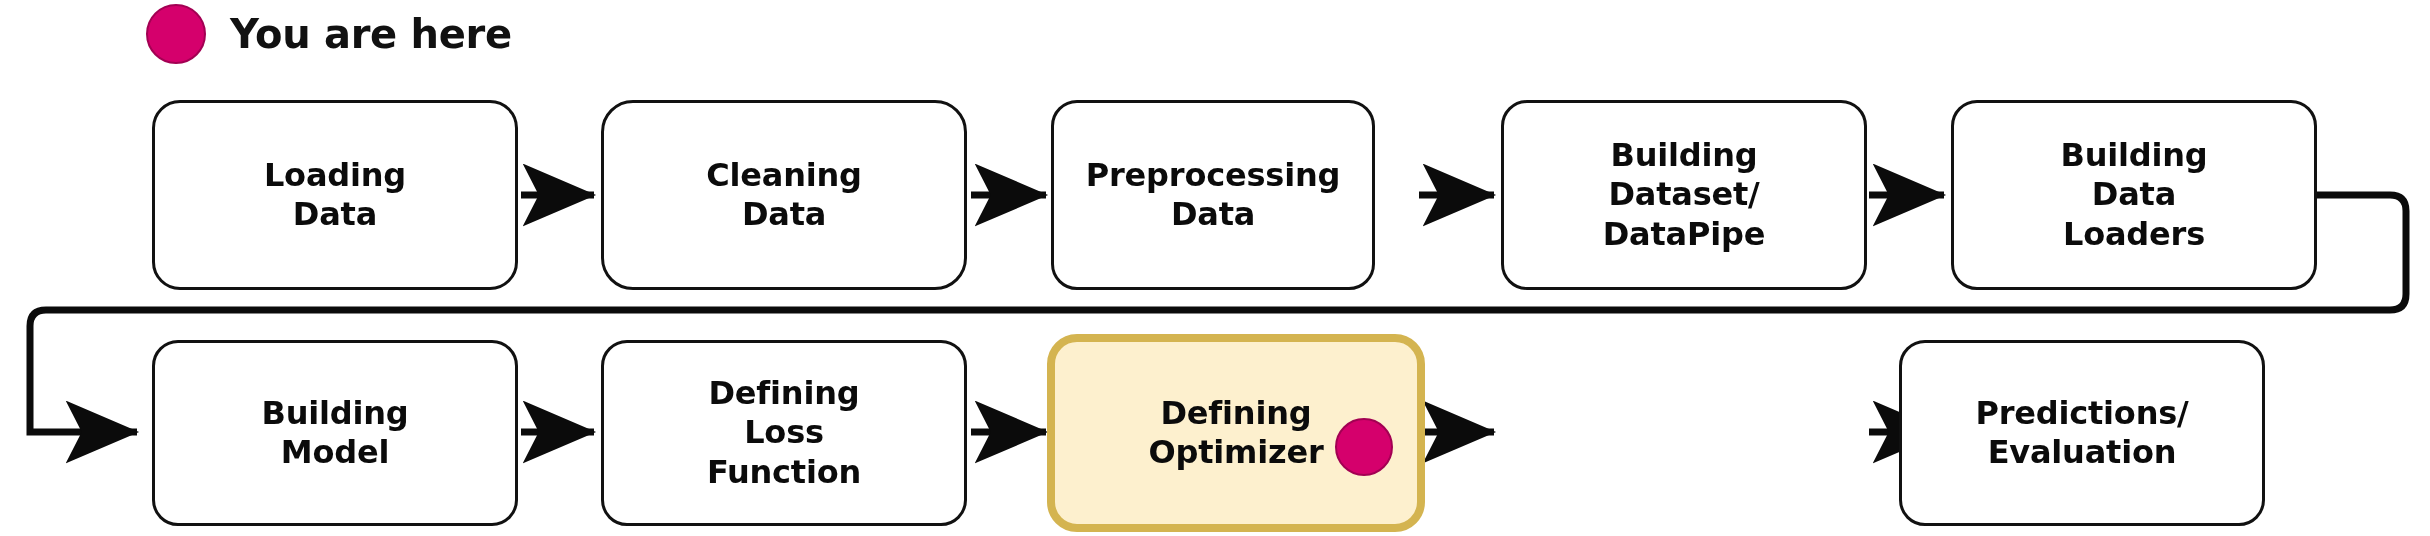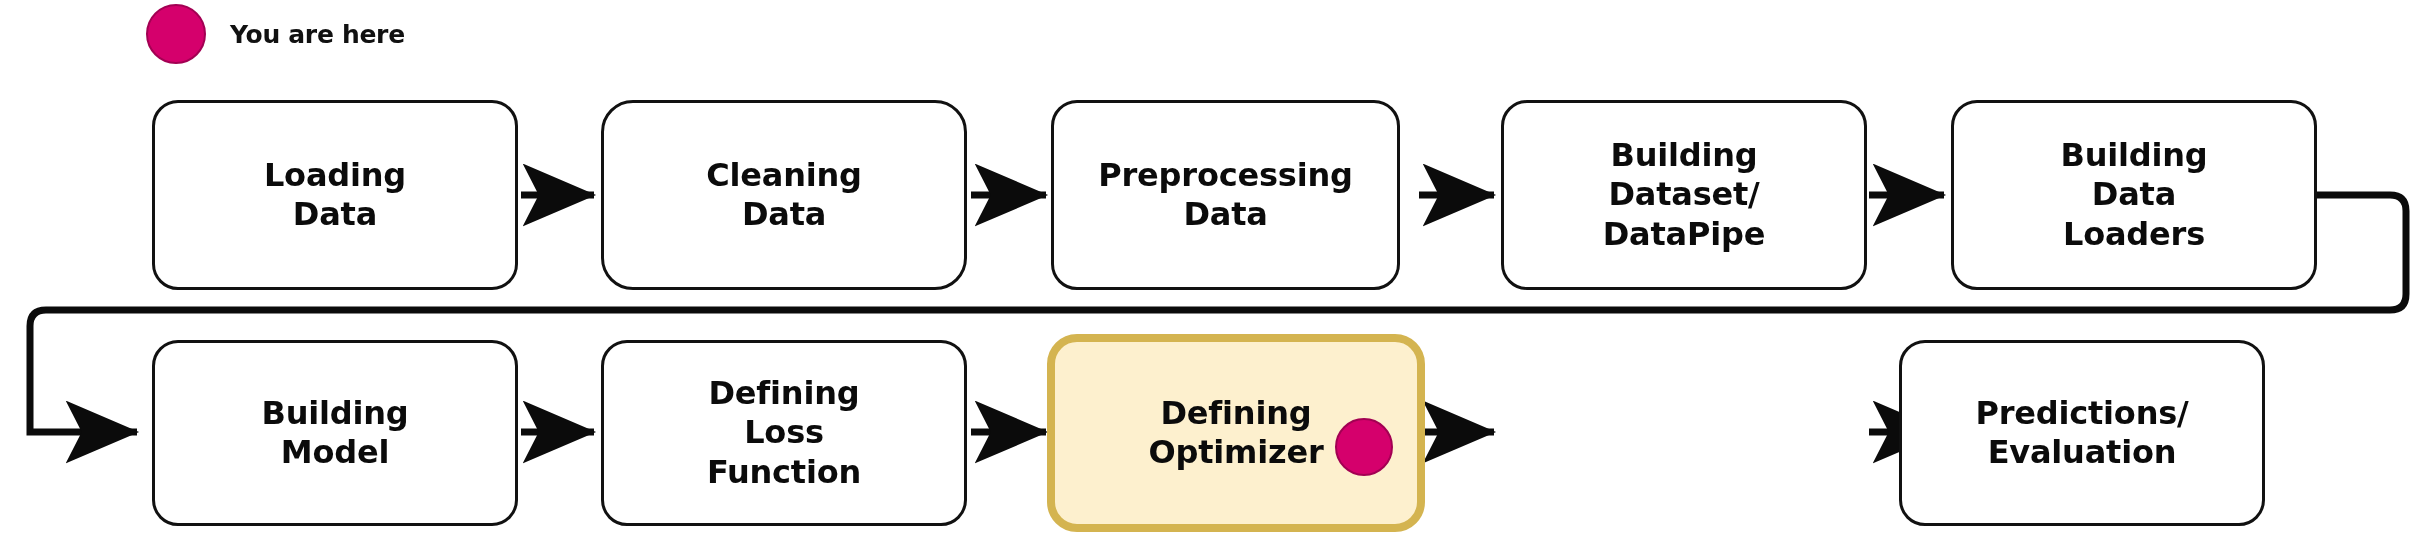--- a/index.html
+++ b/index.html
@@ -28,21 +28,21 @@
   .legend-dot {
     width: 60px;
     height: 60px;
     border-radius: 50%;
     background: #D5006C;
     border: 2px solid #A30053;
     box-sizing: border-box;
     flex: 0 0 auto;
   }
   .legend-label {
-    font-size: 25px;
+    font-size: 40px;
     font-weight: 700;
     color: #111111;
     letter-spacing: -0.3px;
     white-space: nowrap;
     line-height: 1;
   }
 
   
   #wires {
     position: absolute;
@@ -118,31 +118,31 @@
     <path d="M 2316 195 H 2390 Q 2406 195 2406 211 V 294 Q 2406 310 2390 310 H 46 Q 30 310 30 326 V 432 H 137" stroke="#0b0b0b" stroke-width="7" fill="none" marker-end="url(#ah)"></path>
 
     <g stroke="#0b0b0b" stroke-width="7" fill="none" marker-end="url(#ah)">
       <line x1="521" y1="432" x2="594" y2="432"></line>
       <line x1="971" y1="432" x2="1046" y2="432"></line>
       <line x1="1425" y1="432" x2="1494" y2="432"></line>
       <line x1="1869" y1="432" x2="1944" y2="432"></line>
     </g>
   </svg>
 
-  <div class="node" style="left:152px;  top:100px; width:366px; height:190px;">
+  <div class="node" style="left:152px;  top:100px; width:366px; height:190px;border-radius:28px;">
     <span class="node-label">Loading
 Data</span>
   </div>
 
   <div class="node" style="left:601px;  top:100px; width:366px; height:190px;border-radius:32px;">
     <span class="node-label">Cleaning
 Data</span>
   </div>
 
-  <div class="node" style="left:1051px; top:100px; width:349px; height:190px;">
+  <div class="node" style="left:1051px; top:100px; width:324px; height:190px;">
     <span class="node-label">Preprocessing
 Data</span>
   </div>
 
   <div class="node" style="left:1501px; top:100px; width:366px; height:190px;">
     <span class="node-label">Building
 Dataset/
 DataPipe</span>
   </div>
 

